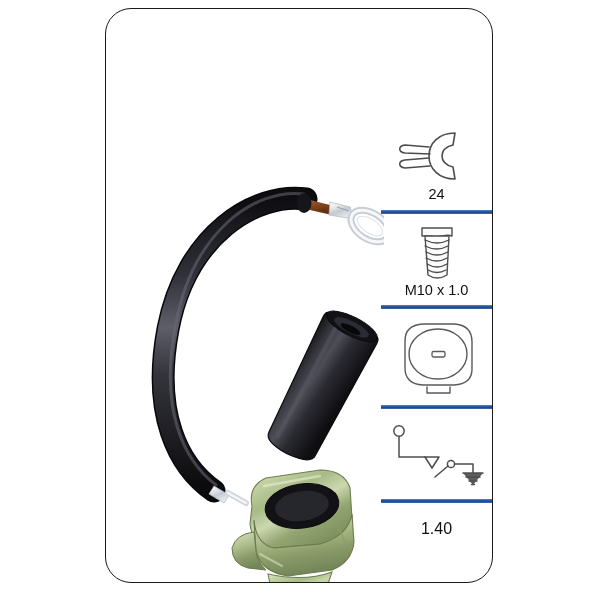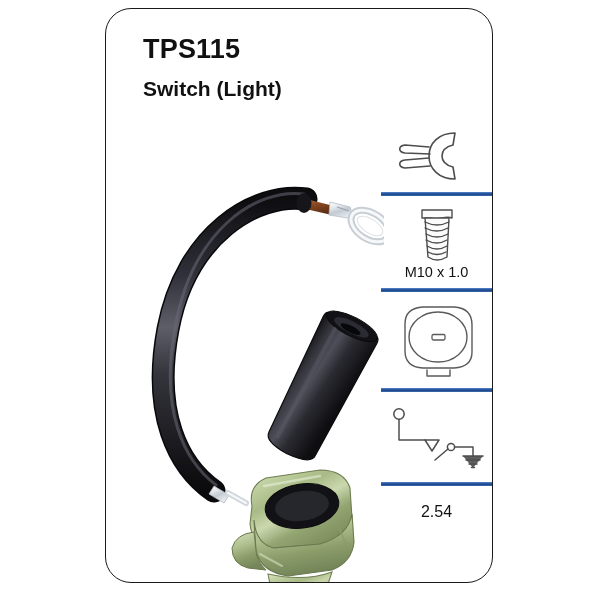--- a/index.html
+++ b/index.html
@@ -108,24 +108,20 @@
     color: #111111;
     line-height: 1.2;
     margin-top: 3px;
   }
 </style>
 </head>
 <body>
 
 <div id="card">
 
-  <div id="header">
-    <div id="part-number">TPS115</div>
-    <div id="part-name">Switch (Light)</div>
-  </div>
 
   <div id="photo">
     <svg width="278" height="470" viewBox="0 0 278 470">
       <defs>
         <linearGradient id="cableGrad" x1="0" y1="0" x2="1" y2="0">
           <stop offset="0%" stop-color="#0d0d10"></stop>
           <stop offset="24%" stop-color="#2c2c33"></stop>
           <stop offset="42%" stop-color="#5a5a63"></stop>
           <stop offset="56%" stop-color="#3a3a42"></stop>
           <stop offset="78%" stop-color="#17171b"></stop>
@@ -268,20 +264,21 @@
                      C 46 6, 36 16, 36 29
                      C 36 42, 46 52, 62 52
                      L 60 40
                      C 52 38, 49 34, 49 29
                      C 49 24, 52 20, 60 18 Z"></path>
             <path d="M 36 20 L 12 18 C 5 19, 5 25, 12 26 L 37 27"></path>
             <path d="M 36 31 L 12 33 C 5 34, 5 40, 12 41 L 37 39"></path>
           </g>
         </svg>
       </div>
+      <div class="spec-label">24</div>
       <div class="divider"></div>
     </div>
 
     <div class="spec-row" style="margin-top:11px;">
       <div class="spec-icon">
         <svg width="56" height="56" viewBox="0 0 56 56">
           <g fill="#fbfbfb" stroke="#4d4d4d" stroke-width="1.4" stroke-linejoin="round" stroke-linecap="round">
             <path d="M 13 3 L 43 3 L 43 11
                      C 36 8, 30 14, 22 11
                      L 13 11 Z"></path>
@@ -339,17 +336,17 @@
             <path d="M 86.5 62.5 L 89.5 62.5"></path>
           </g>
           <path d="M 78 51 L 98 51 L 88 63 Z" fill="#4d4d4d" opacity="0.9"></path>
         </svg>
       </div>
       <div class="spec-label"></div>
       <div class="divider" style="margin-top:10px;"></div>
     </div>
 
     <div class="spec-row" id="pressure-row">
-      <div id="pressure-value">2.54</div>
+      <div id="pressure-value">1.40</div>
     </div>
 
   </div>
 </div>
 
 </body></html>

